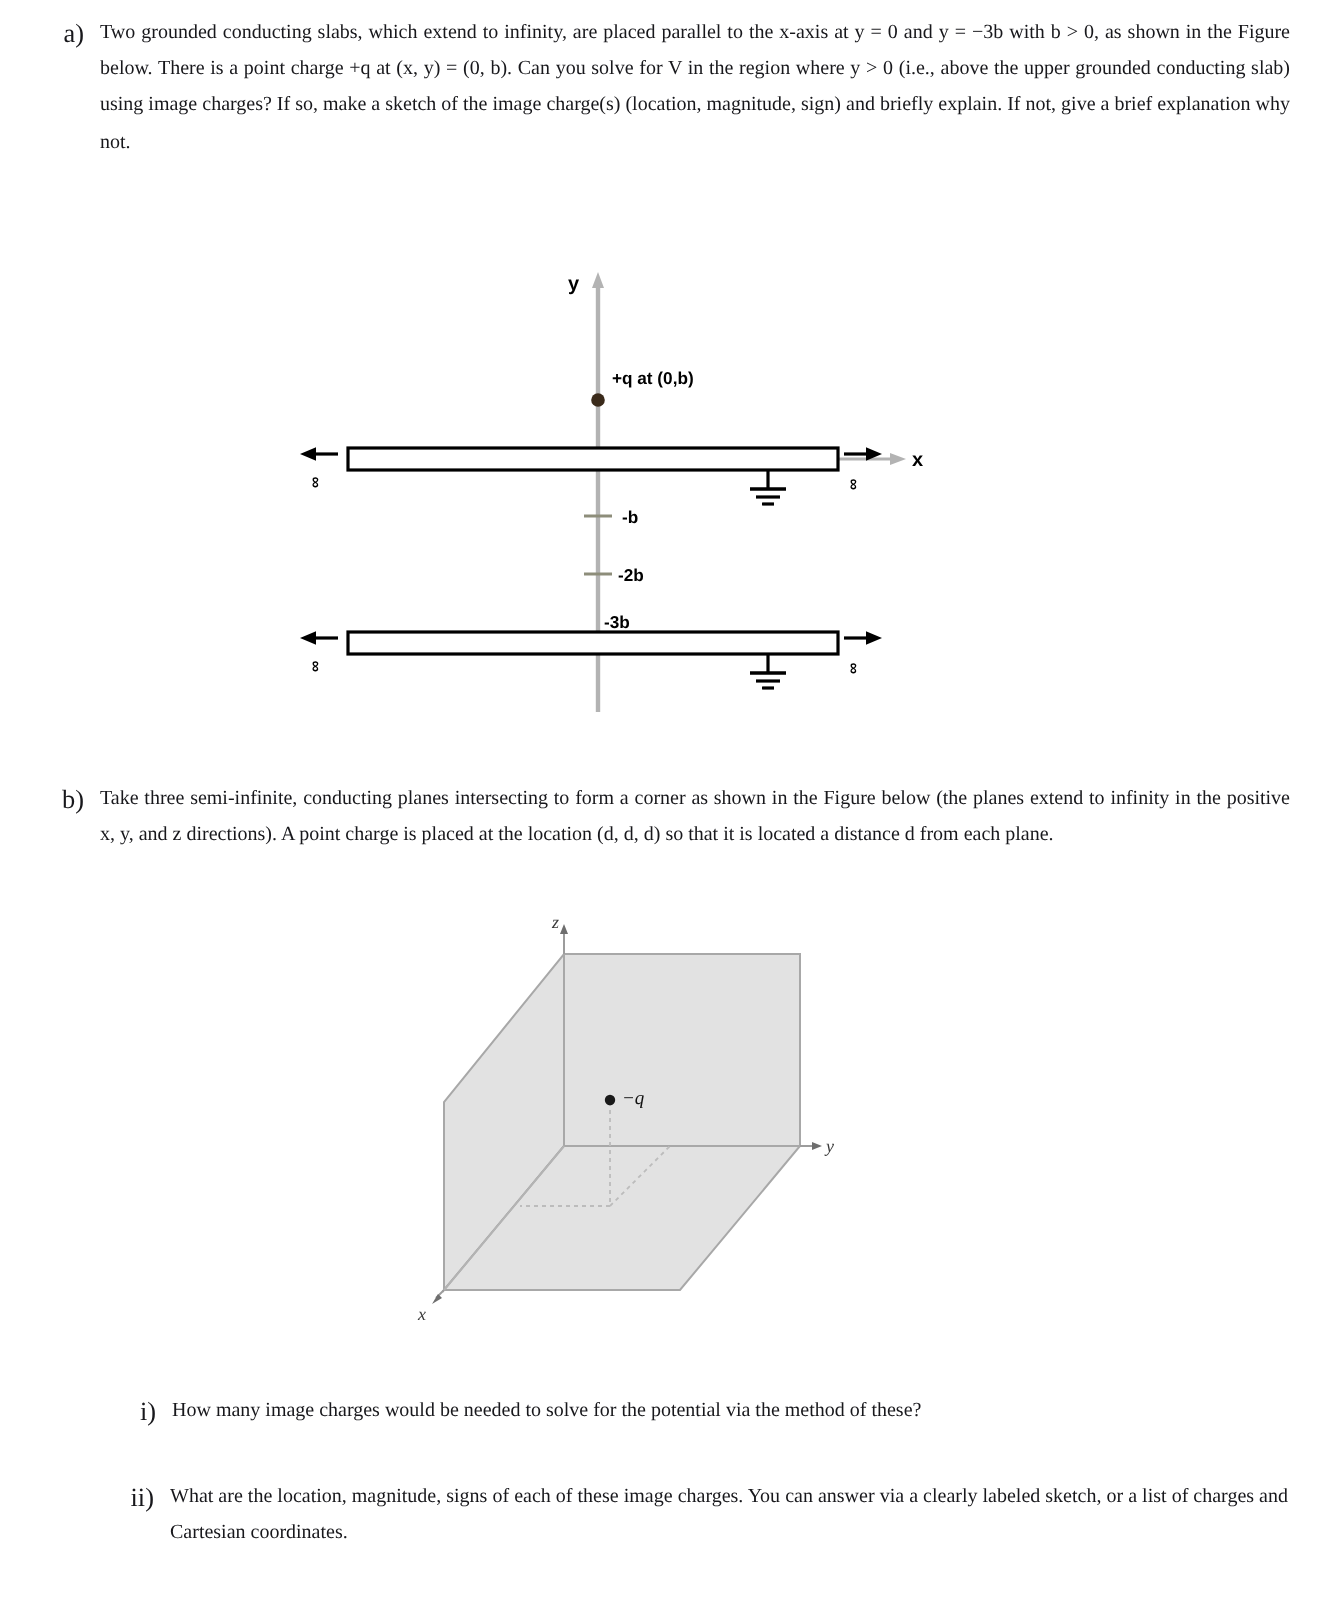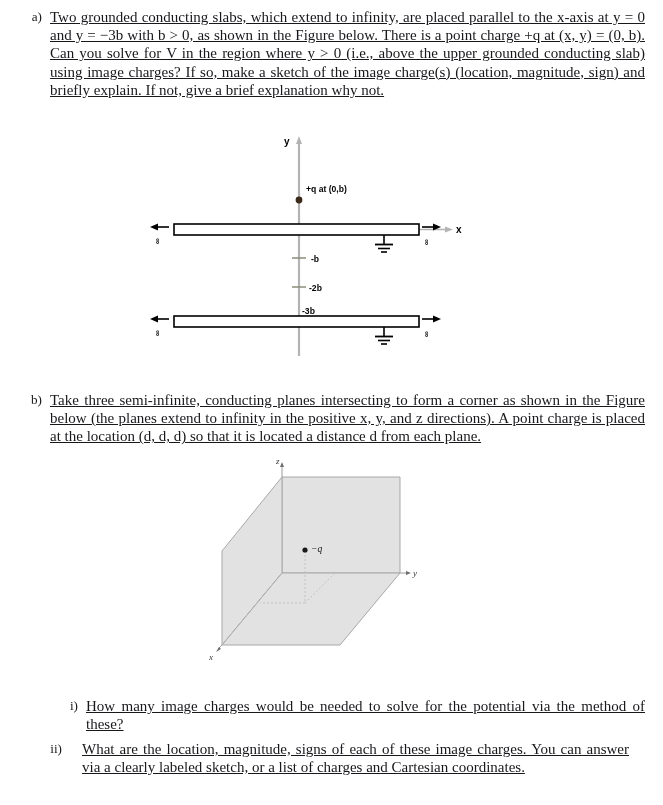--- a/index.html
+++ b/index.html
@@ -23,37 +23,36 @@
     align-items: flex-start;
   }
   .marker {
     flex: 0 0 auto;
     text-align: right;
     font-size: 13.2px;
     line-height: 18.2px;
   }
   .body-text {
     flex: 1 1 auto;
-    font-size: 15px;
+    font-size: 10px;
     line-height: 18.2px;
     text-align: justify;
     text-justify: inter-word;
-    text-decoration: underline;
   }
 
   #problem-a { left: 20px; top: 8px; width: 625px; }
   #problem-a .marker { width: 22px; padding-right: 8px; }
 
   #problem-b { left: 20px; top: 391px; width: 625px; }
   #problem-b .marker { width: 22px; padding-right: 8px; }
 
   #subquestion-i  { left: 56px; top: 697px; width: 589px; }
   #subquestion-i .marker { width: 22px; padding-right: 8px; }
 
-  #subquestion-ii { left: 40px; top: 740px; width: 589px; gap: 12px; }
+  #subquestion-ii { left: 55px; top: 740px; width: 589px; }
   #subquestion-ii .marker { width: 22px; padding-right: 8px; }
 
   
   #figure-slabs {
     position: absolute;
     left: 150px;
     top: 128px;
     width: 340px;
     height: 245px;
   }

